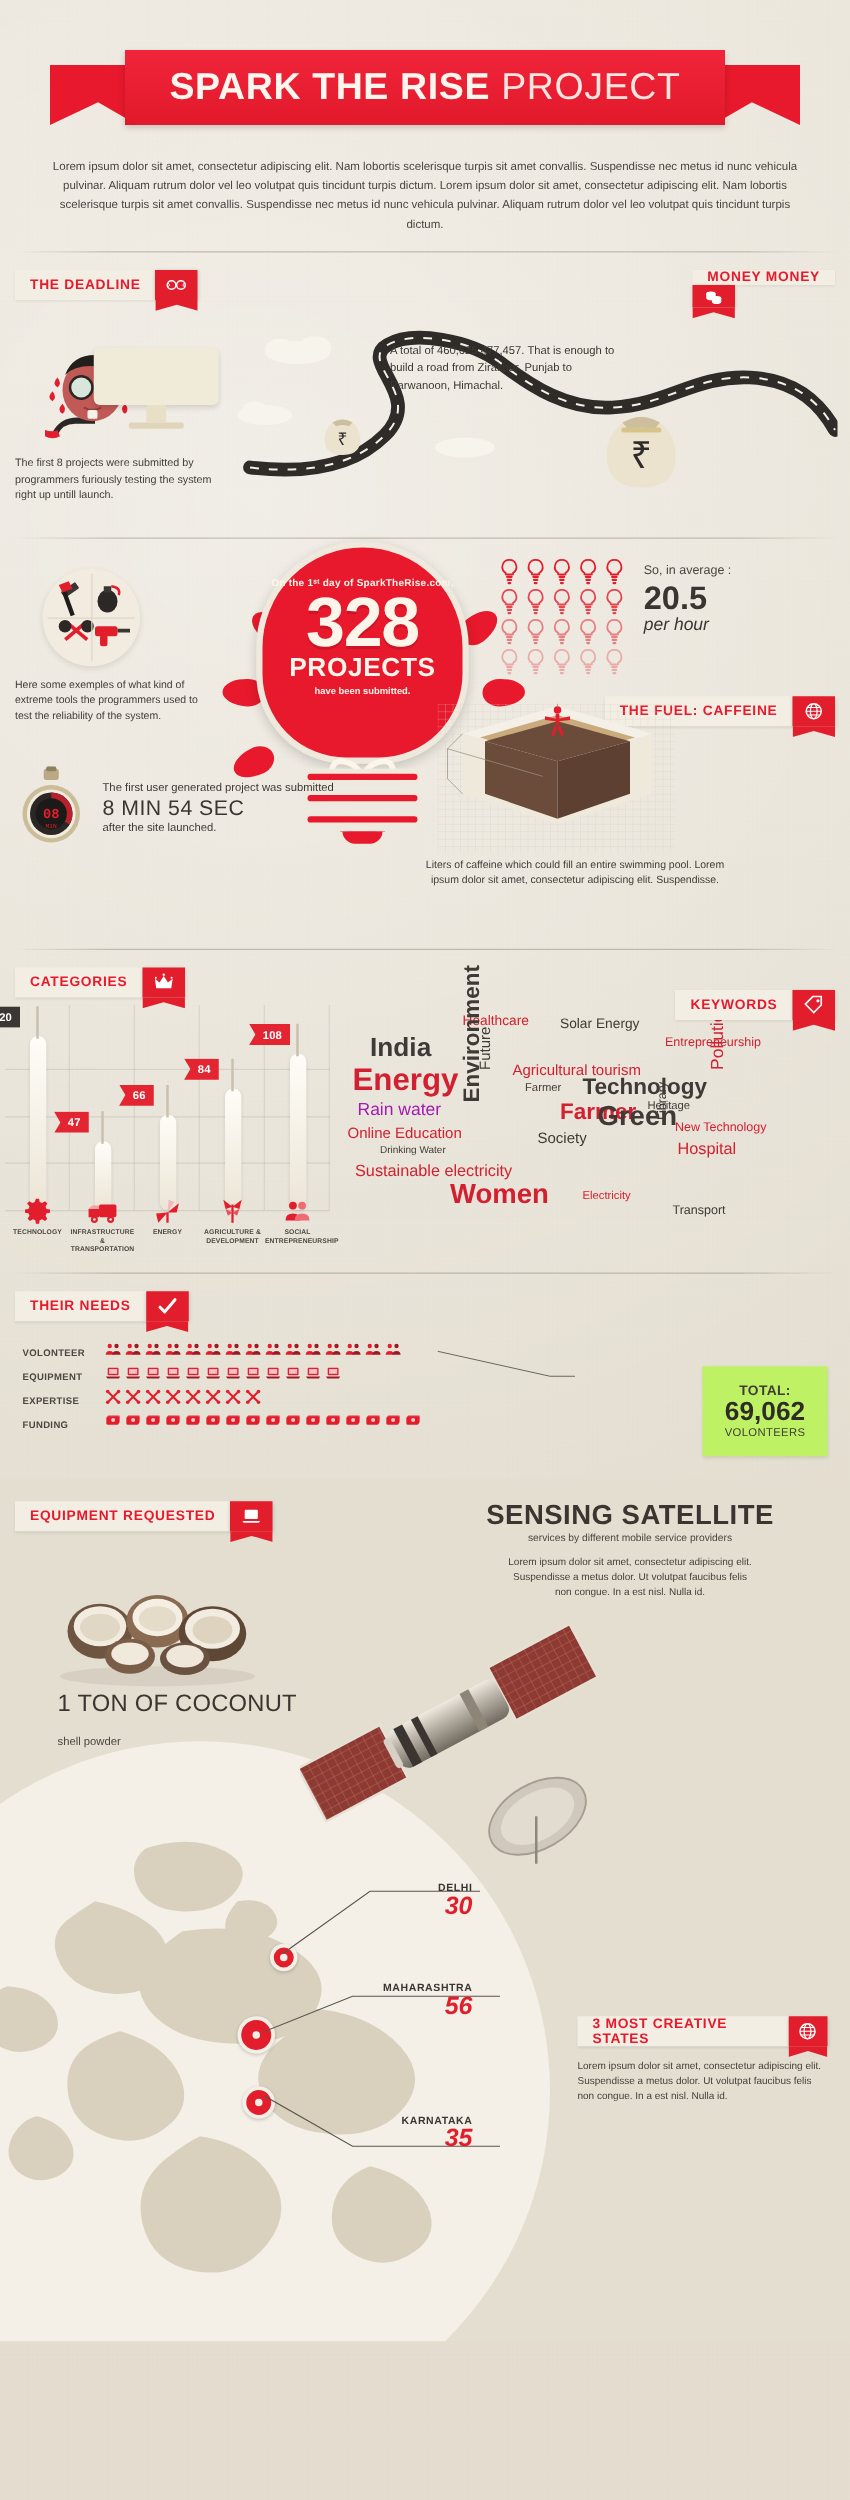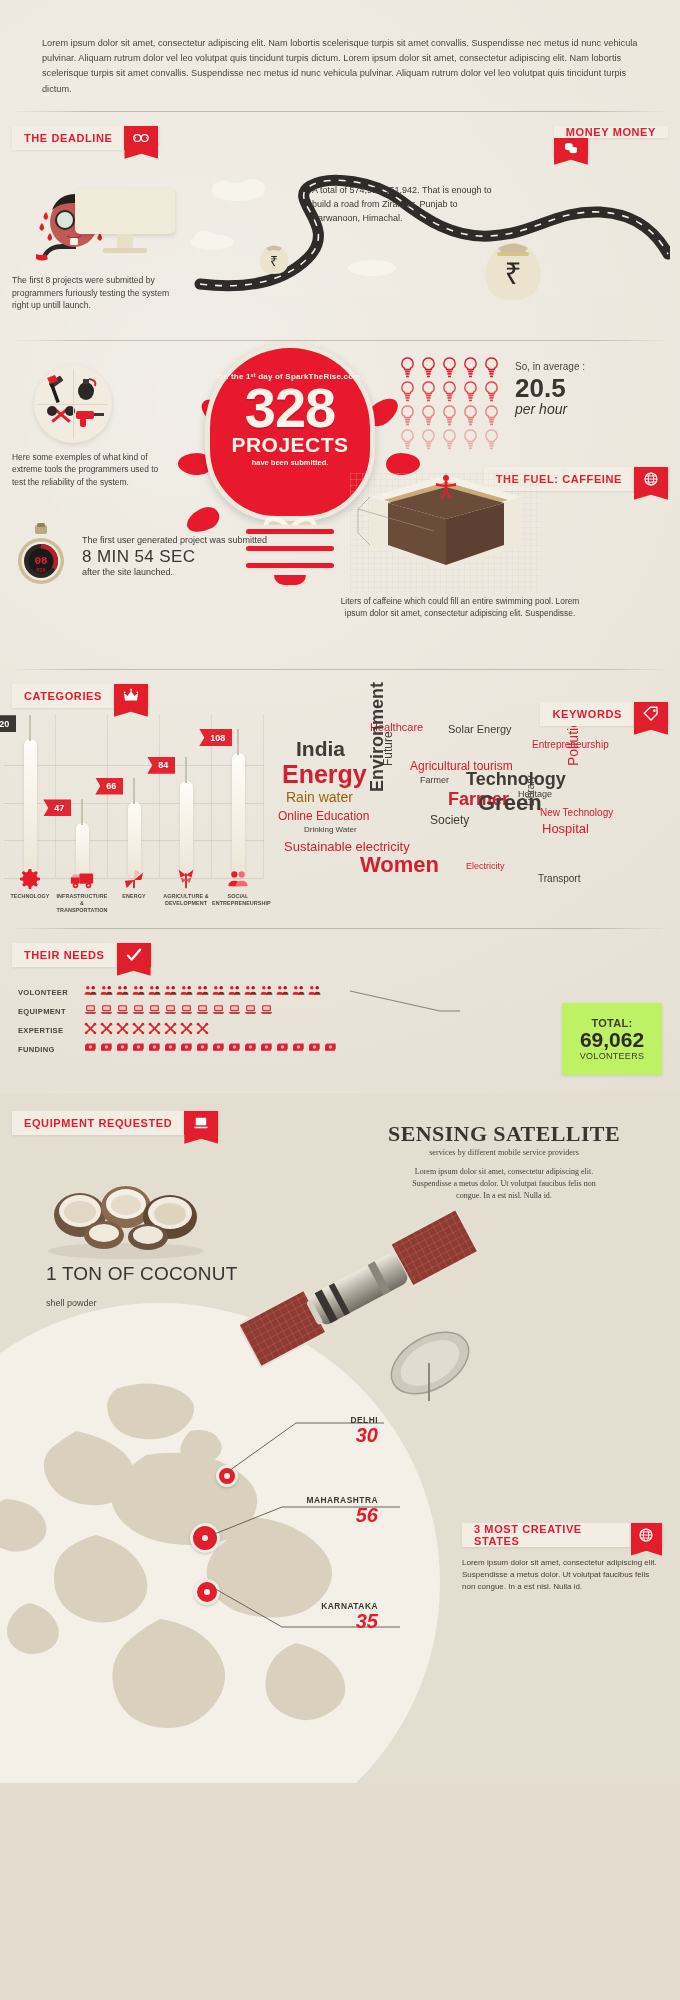--- a/index.html
+++ b/index.html
@@ -33,21 +33,21 @@
   .ribbon { position:absolute; left:100px; right:100px; top:22px; height:60px;
     background:linear-gradient(180deg,#f0253a,#e2182b);
     display:flex; align-items:center; justify-content:center;
     box-shadow:0 2px 5px rgba(0,0,0,.18);
   }
   .ribbon h1 { color:#fdf6ee; font-size:30px; font-weight:bold; letter-spacing:.5px;
     white-space:nowrap; }
   .ribbon h1 .it { font-weight:300; font-style:normal; opacity:.92; }
 
   
-  .intro { margin:36px 42px 0; font-size:9.2px; line-height:1.65;
+  .intro { margin:36px 42px 0; text-align:center; font-size:9.2px; line-height:1.65;
     color:#4a4540; }
 
   .hr { height:1px; background:linear-gradient(90deg,rgba(120,110,100,0) 0%,rgba(120,110,100,.38) 12%,rgba(120,110,100,.38) 88%,rgba(120,110,100,0) 100%); margin:14px 10px; }
 
   
   .banner { display:flex; align-items:stretch; height:24px; position:relative; }
   .banner .plate { background:#f3eee3; display:flex; align-items:center;
     padding:0 12px; box-shadow:0 1px 2px rgba(0,0,0,.08); }
   .banner .plate span { color:#e8192c; font-size:11px; font-weight:bold; letter-spacing:.6px; }
   .banner .flag { width:34px; background:#e31e2c; position:relative; display:flex;
@@ -159,21 +159,21 @@
     background:#bef264; display:flex; flex-direction:column; align-items:center;
     justify-content:center; box-shadow:0 1px 3px rgba(0,0,0,.1);margin-top:12px; }
   .total .t1 { font-size:11px; font-weight:bold; color:#403b36; letter-spacing:.3px;}
   .total .t2 { font-size:21px; font-weight:bold; color:#2f2b27; line-height:1.05; }
   .total .t3 { font-size:9px; color:#403b36; letter-spacing:.3px;}
 
   
   .bottom { position:relative; height:690px; background:#e4ded1; overflow:hidden; }
   .globe { position:absolute; left:-120px; top:210px; width:560px; height:560px;
     border-radius:50%; background:#f4f0e7; }
-  .sat-title { position:absolute; right:26px; top:28px; width:300px; text-align:center;font-family:Liberation Serif, serif; }
+  .sat-title { position:absolute; right:26px; top:16px; width:300px; text-align:center; }
   .sat-title h2 { font-size:22px; font-weight:bold; color:#3a3530; letter-spacing:.4px; }
   .sat-title .sub { font-size:8.2px; color:#4a453f; margin-top:1px; }
   .sat-title .p { font-size:8px; color:#45403a; line-height:1.55; margin-top:9px;
     width:200px; margin-left:auto; margin-right:auto; }
   .coconut-ttl { position:absolute; left:46px; top:170px; }
   .coconut-ttl .t { font-size:19px; color:#3a3530; letter-spacing:.2px; }
   .coconut-ttl .s { font-size:9px; color:#4a453f; margin-top:13px; }
 
   .statedot { position:absolute; width:22px; height:22px; border-radius:50%;
     background:#e31e2c; border:3px solid #f3efe6; box-shadow:0 1px 3px rgba(0,0,0,.2);
@@ -187,20 +187,32 @@
   .creative .p { font-size:8px; color:#45403a; line-height:1.55; margin-top:10px; }
 </style>
 </head>
 <body>
 
 <div class="page"></div>
 <div class="noise"></div>
 
 <div class="wrap">
 
+  <div class="ribbon-wrap">
+    <div class="ribbon-tail left"></div>
+    <div class="ribbon-tail right"></div>
+    <div class="ribbon-fold l"></div>
+    <div class="ribbon-fold r"></div>
+    <div class="ribbon">
+      <h1>
+        <b>SPARK THE RISE</b>
+        <span class="it">PROJECT</span>
+      </h1>
+    </div>
+  </div>
 
   <p class="intro">Lorem ipsum dolor sit amet, consectetur adipiscing elit. Nam lobortis scelerisque turpis sit amet convallis. Suspendisse nec metus id nunc vehicula pulvinar. Aliquam rutrum dolor vel leo volutpat quis tincidunt turpis dictum. Lorem ipsum dolor sit amet, consectetur adipiscing elit. Nam lobortis scelerisque turpis sit amet convallis. Suspendisse nec metus id nunc vehicula pulvinar. Aliquam rutrum dolor vel leo volutpat quis tincidunt turpis dictum.</p>
   <div class="hr"></div>
 
   <div style="position:relative;height:30px;">
     <div class="banner" style="position:absolute;left:12px;top:0;">
       <div class="plate">
         <span>THE DEADLINE</span>
       </div>
       <div class="flag">
@@ -277,21 +289,21 @@
       <path d="M14 14 q8-5 16 0 l-3 3 q-5-2-10 0z" fill="#cdbf9d"></path>
       <text x="22" y="32" font-size="14" text-anchor="middle" fill="#2e2b28" font-family="'Liberation Sans',sans-serif">₹</text>
     </svg>
     <svg style="position:absolute;left:470px;top:70px;" width="86" height="86" viewBox="0 0 86 86">
       <path d="M28 22 q15-9 30 0 q16 14 12 34 q-4 18-27 18 q-23 0-27-18 q-4-20 12-34z" fill="#ece3cf"></path>
       <path d="M28 22 q15-9 30 0 l-5 6 q-10-4-20 0z" fill="#cdbf9d"></path>
       <rect x="27" y="26" width="32" height="4" rx="2" fill="#d6c48b"></rect>
       <text x="43" y="58" font-size="30" text-anchor="middle" fill="#2e2b28" font-family="'Liberation Sans',sans-serif">₹</text>
     </svg>
 
-    <p class="money-caption">A total of 574,952,151,942. That is enough to build a road from Zirakpur, Punjab to Parwanoon, Himachal.</p>
+    <p class="money-caption">A total of 460,625,477,457. That is enough to build a road from Zirakpur, Punjab to Parwanoon, Himachal.</p>
     <p class="caption">The first 8 projects were submitted by programmers furiously testing the system right up untill launch.</p>
   </div>
 
   <div class="hr"></div>
 
   <div class="bulbsec">
 
     <div class="tools">
       <div class="cross-v"></div>
       <div class="cross-h"></div>
@@ -647,21 +659,21 @@
     <div class="cloud" id="cloud">
         <span style="left: 26px; top: 24px; font-size: 21px; color: rgb(63, 58, 53); font-weight: bold;">India</span>
         <span style="left: 12px; top: 48px; font-size: 25px; color: rgb(211, 32, 48); font-weight: bold;">Energy</span>
         <span style="left: 100px; top: 8px; font-size: 11px; color: rgb(211, 32, 48);">Healthcare</span>
         <span style="left: 178px; top: 10px; font-size: 11px; color: rgb(63, 58, 53);">Solar Energy</span>
         <span style="left: 262px; top: 26px; font-size: 10px; color: rgb(211, 32, 48);">Entrepreneurship</span>
         <span style="left: 112px; top: 52px; font-size: 12px; color: rgb(63, 58, 53); transform: rotate(-90deg); transform-origin: 0px 0px;">Future</span>
         <span style="left: 140px; top: 46px; font-size: 12px; color: rgb(211, 32, 48);">Agricultural tourism</span>
         <span style="left: 150px; top: 62px; font-size: 9px; color: rgb(63, 58, 53);">Farmer</span>
         <span style="left: 196px; top: 56px; font-size: 18px; color: rgb(63, 58, 53); font-weight: bold;">Technology</span>
-        <span style="left: 16px; top: 76px; font-size: 14px; color: #a16207;">Rain water</span>
+        <span style="left: 16px; top: 76px; font-size: 14px; color: #a21caf;">Rain water</span>
         <span style="left: 98px; top: 78px; font-size: 18px; color: rgb(63, 58, 53); font-weight: bold; transform: rotate(-90deg); transform-origin: 0px 0px;">Environment</span>
         <span style="left: 178px; top: 76px; font-size: 18px; color: rgb(211, 32, 48); font-weight: bold;">Farmer</span>
         <span style="left: 248px; top: 76px; font-size: 9px; color: rgb(63, 58, 53);">Heritage</span>
         <span style="left: 296px; top: 52px; font-size: 14px; color: rgb(211, 32, 48); transform: rotate(-90deg); transform-origin: 0px 0px;">Pollution</span>
         <span style="left: 8px; top: 96px; font-size: 12px; color: rgb(211, 32, 48);">Online Education</span>
         <span style="left: 160px; top: 100px; font-size: 12px; color: rgb(63, 58, 53);">Society</span>
         <span style="left: 208px; top: 78px; font-size: 22px; color: rgb(63, 58, 53); font-weight: bold;">Green</span>
         <span style="left: 256px; top: 92px; font-size: 10px; color: rgb(63, 58, 53); transform: rotate(-90deg); transform-origin: 0px 0px;">Library</span>
         <span style="left: 270px; top: 94px; font-size: 10px; color: rgb(211, 32, 48);">New Technology</span>
         <span style="left: 34px; top: 112px; font-size: 8px; color: rgb(63, 58, 53);">Drinking Water</span>

